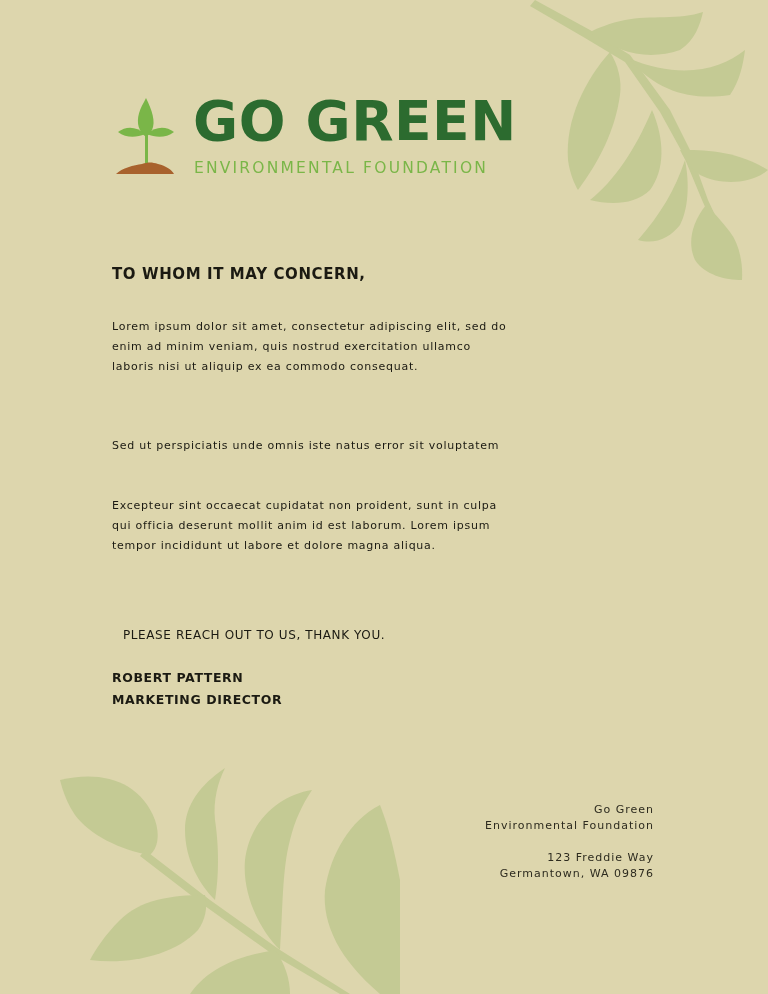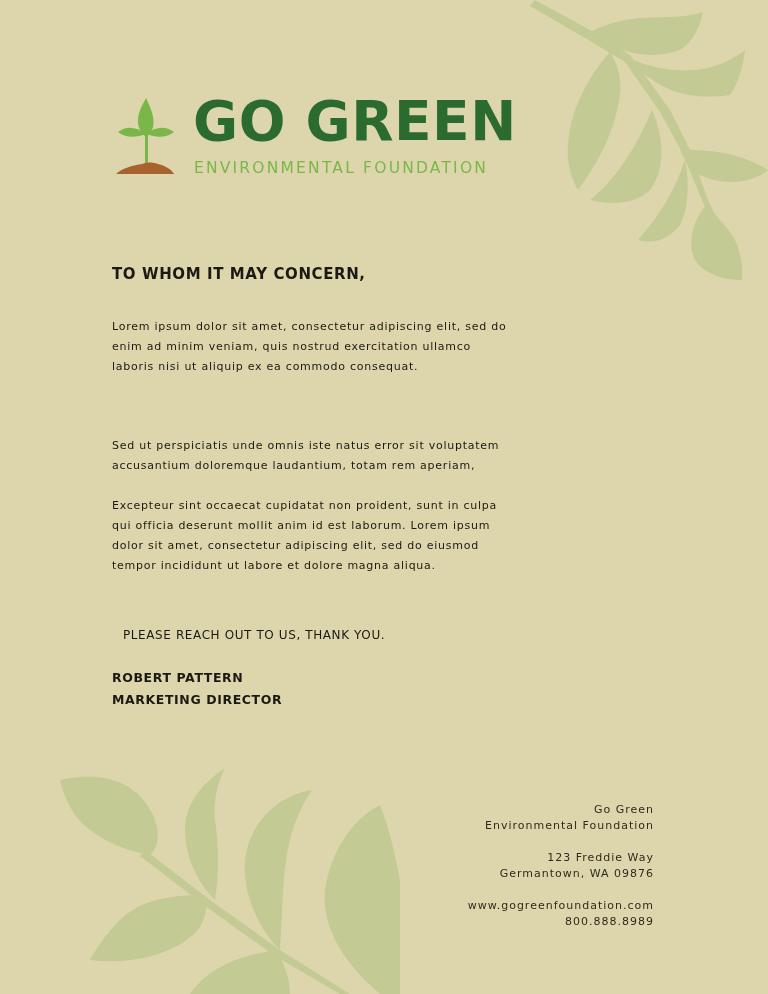--- a/index.html
+++ b/index.html
@@ -100,40 +100,34 @@
 <div class="greeting">TO WHOM IT MAY CONCERN,</div>
 
 <p class="para p1">
   <span class="line">Lorem ipsum dolor sit amet, consectetur adipiscing elit, sed do</span>
   <span class="line">enim ad minim veniam, quis nostrud exercitation ullamco</span>
   <span class="line">laboris nisi ut aliquip ex ea commodo consequat.</span>
 </p>
 
 <p class="para p2">
   <span class="line">Sed ut perspiciatis unde omnis iste natus error sit voluptatem</span>
-  <span class="line">accusantium doloremque laudantium, totam rem aperiam,</span>
 </p>
 
 <p class="para p3">
   <span class="line">Excepteur sint occaecat cupidatat non proident, sunt in culpa</span>
   <span class="line">qui officia deserunt mollit anim id est laborum. Lorem ipsum</span>
-  <span class="line">dolor sit amet, consectetur adipiscing elit, sed do eiusmod</span>
   <span class="line">tempor incididunt ut labore et dolore magna aliqua.</span>
 </p>
 
 <div class="closing">PLEASE REACH OUT TO US, THANK YOU.</div>
 <div class="sig-name">ROBERT PATTERN</div>
 <div class="sig-title">MARKETING DIRECTOR</div>
 
 <div class="contact">
   <div class="block">
     <span class="line">Go Green</span>
     <span class="line">Environmental Foundation</span>
   </div>
   <div class="block">
     <span class="line">123 Freddie Way</span>
     <span class="line">Germantown, WA 09876</span>
   </div>
-  <div class="block">
-    <span class="line">www.gogreenfoundation.com</span>
-    <span class="line">800.888.8989</span>
-  </div>
 </div>
 
 </body></html>

